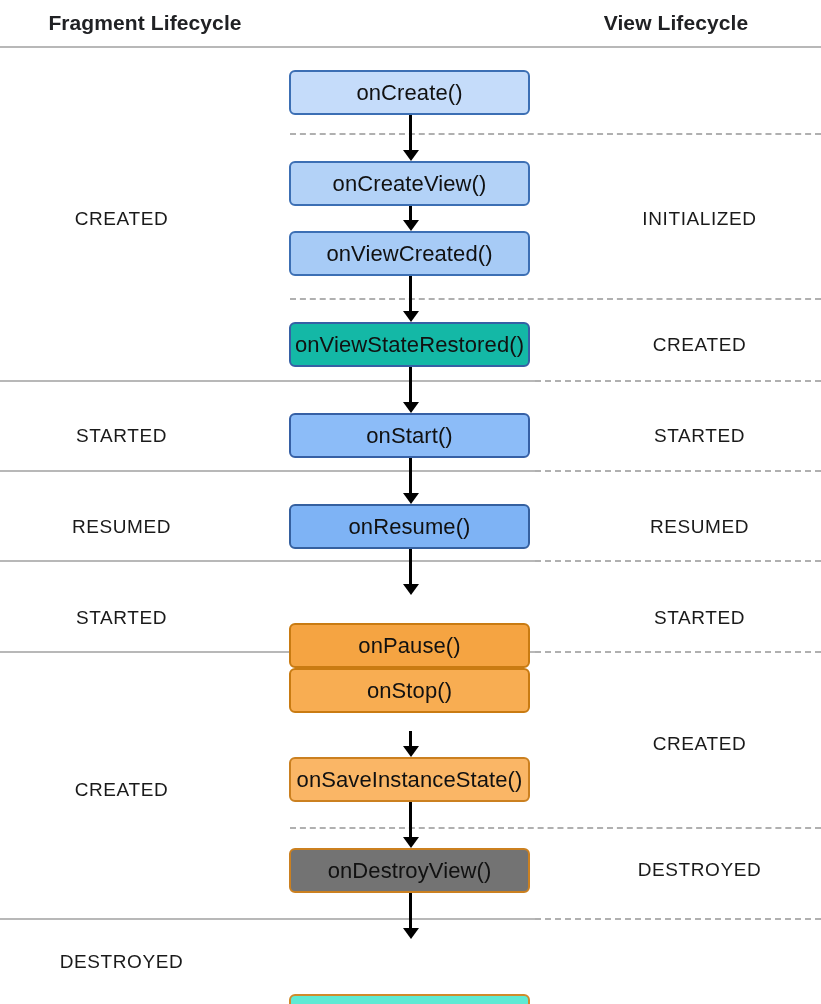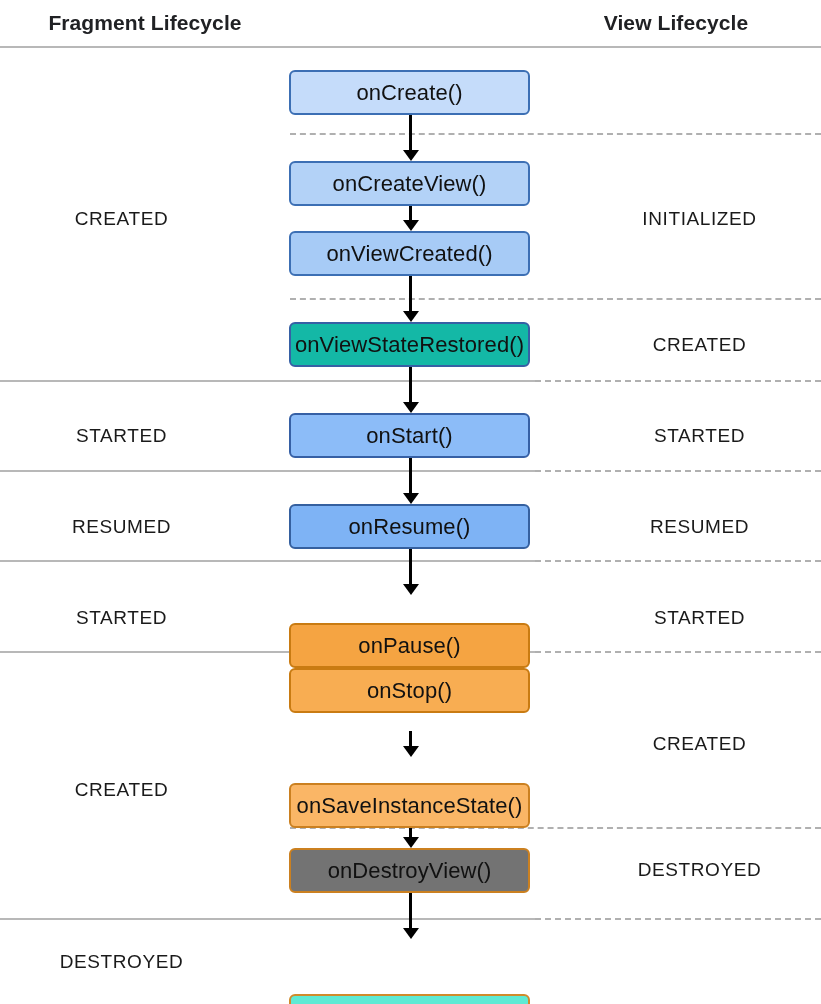--- a/index.html
+++ b/index.html
@@ -120,18 +120,18 @@
     </div>
   <div id="boxes-layer">
       <div class="cb" style="top: 70px; background: rgb(197, 220, 250); border: 2px solid rgb(60, 111, 180);">onCreate()</div>
       <div class="cb" style="top: 161px; background: rgb(179, 210, 247); border: 2px solid rgb(60, 111, 180);">onCreateView()</div>
       <div class="cb" style="top: 231px; background: rgb(167, 203, 246); border: 2px solid rgb(60, 111, 180);">onViewCreated()</div>
       <div class="cb" style="top: 322px; background: #14b8a6; border: 2px solid rgb(54, 96, 165);">onViewStateRestored()</div>
       <div class="cb" style="top: 413px; background: rgb(140, 188, 248); border: 2px solid rgb(54, 96, 165);">onStart()</div>
       <div class="cb" style="top: 504px; background: rgb(126, 179, 245); border: 2px solid rgb(53, 96, 159);">onResume()</div>
       <div class="cb" style="top: 595px; background: rgb(245, 164, 66); border: 2px solid rgb(201, 123, 18); margin-top: 28px;">onPause()</div>
       <div class="cb" style="top: 668px; background: rgb(248, 173, 82); border: 2px solid rgb(201, 123, 18);">onStop()</div>
-      <div class="cb" style="top: 783px; background: rgb(250, 182, 102); border: 2px solid rgb(203, 128, 32);">onSaveInstanceState()</div>
+      <div class="cb" style="top: 757px; background: rgb(250, 182, 102); border: 2px solid rgb(203, 128, 32);">onSaveInstanceState()</div>
       <div class="cb" style="top: 848px; background: #737373; border: 2px solid rgb(203, 128, 32);">onDestroyView()</div>
       <div class="cb" style="top: 994px; background: #5eead4; border: 2px solid rgb(208, 139, 44); text-decoration: underline;">onDestroy()</div>
     </div>
 
 </div>
 
 </body></html>

